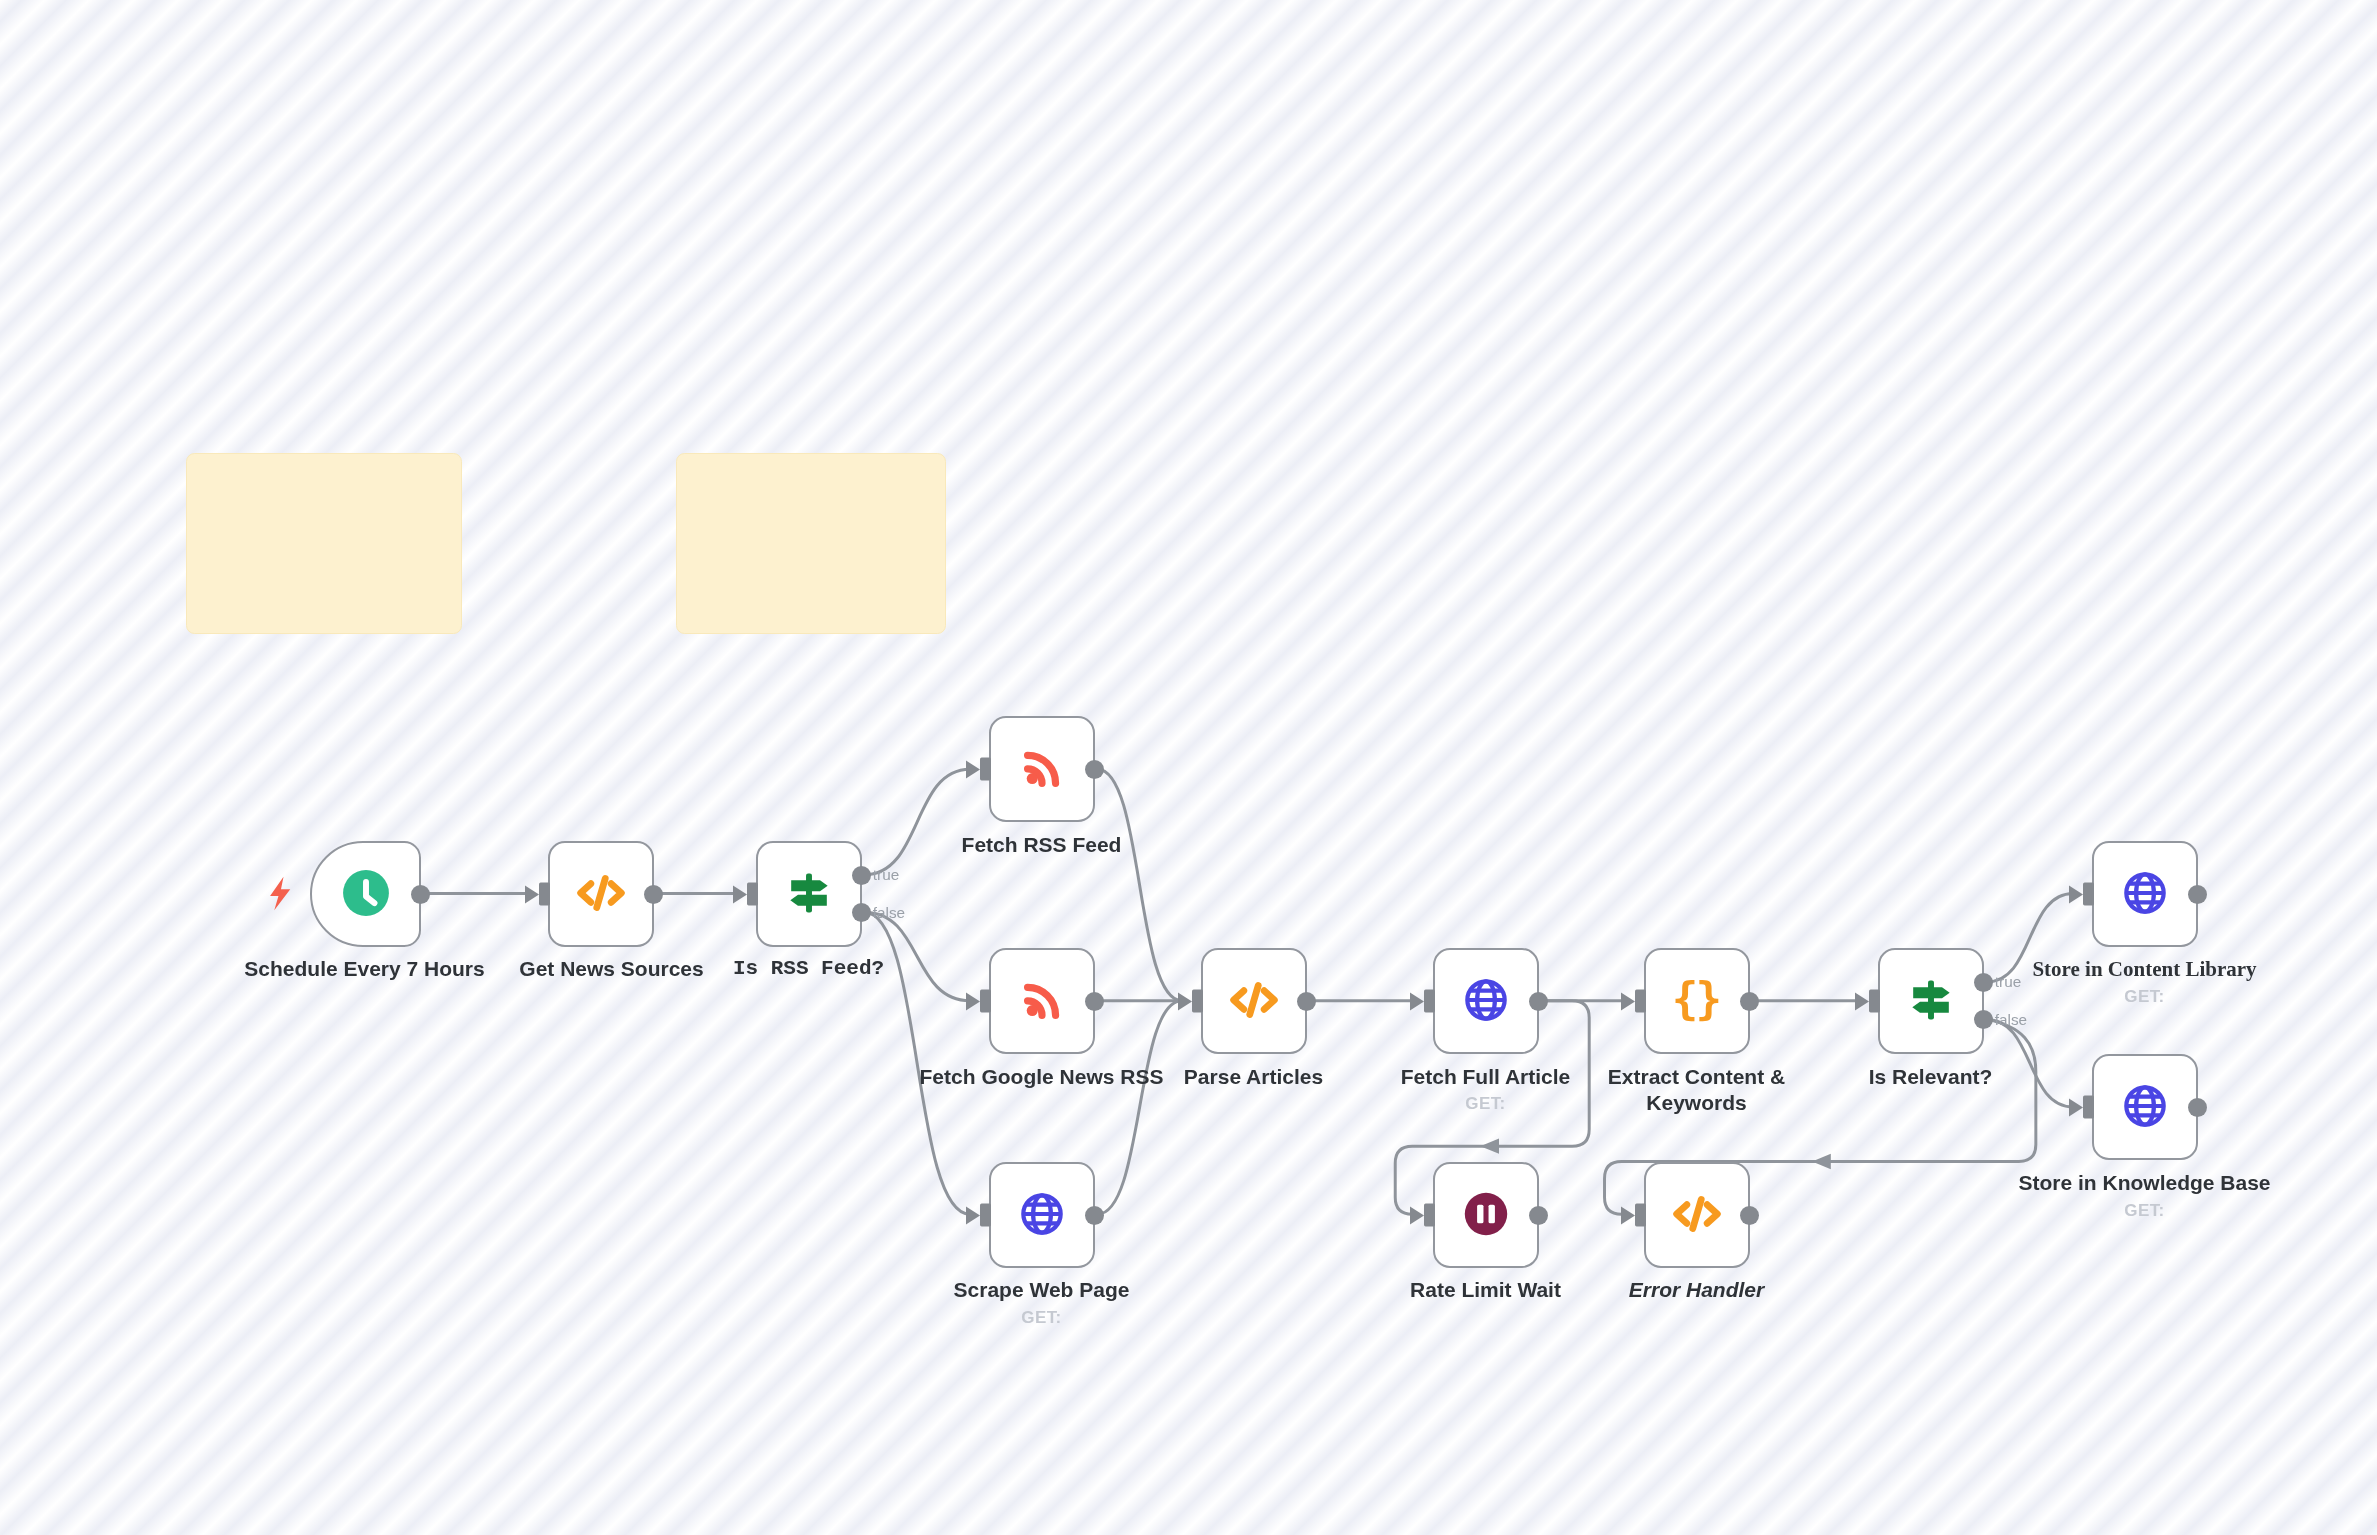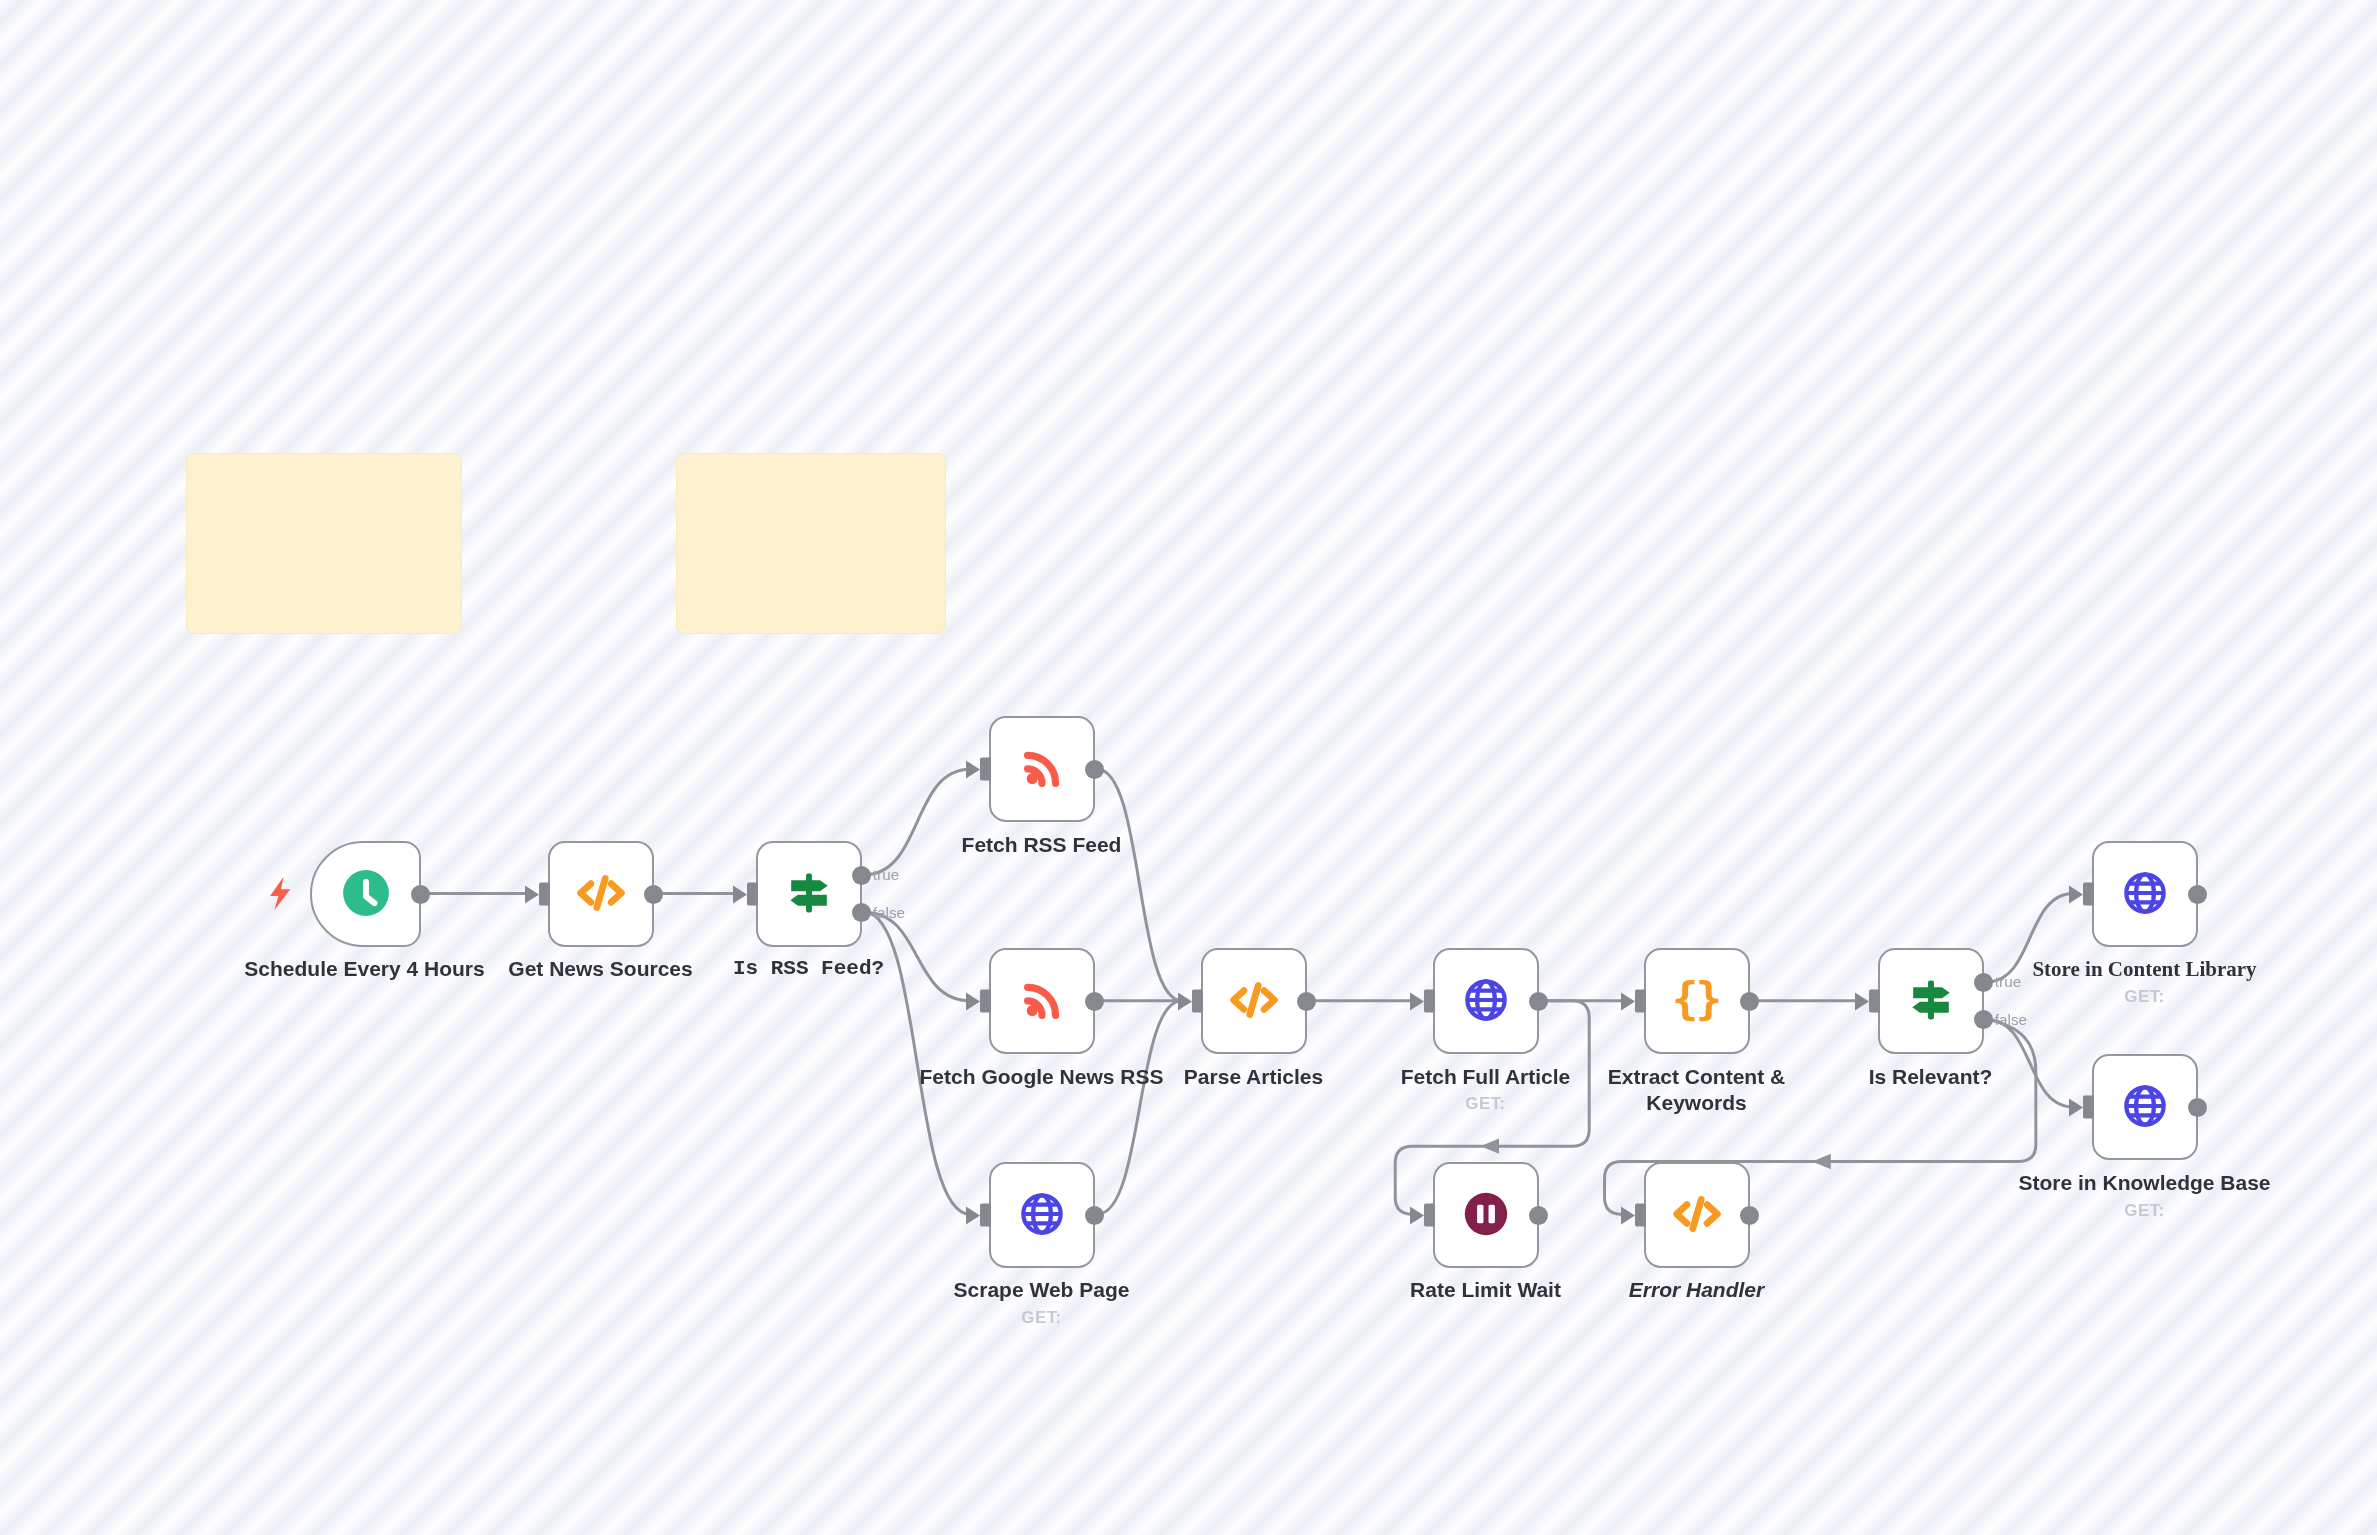--- a/index.html
+++ b/index.html
@@ -79,36 +79,36 @@
       <path d="M 2335 1198 C 2377 1206, 2393 1226, 2393 1260 L 2393 1345 Q 2393 1365 2373 1365 L 1906 1365 Q 1886 1365 1886 1385 L 1886 1407 Q 1886 1427 1906 1427 L 1910 1427" fill="none" stroke="#8f949b" stroke-width="3.5"></path>
       <polygon points="2130,1365 2152,1356 2152,1374" fill="#8f949b"></polygon>
     </svg>
     <div class="node trigger" style="left: 310px; top: 841px;">
       <span><svg width="56" height="56" viewBox="-33 -33 66 66" xmlns="http://www.w3.org/2000/svg">
           <circle r="27" fill="#2dbd8c"></circle>
           <path d="M 0,-13 L 0,4 L 10,12" stroke="#ffffff" stroke-width="7" fill="none" stroke-linecap="round" stroke-linejoin="round"></path>
         </svg></span>
       <div class="out-dot" style="top: calc(50% - 9.4px);"></div>
     </div>
-    <div class="node-label" style="left: 203px; top: 956px;">Schedule Every 4 Hours</div>
+    <div class="node-label" style="left: 203px; top: 956px;">Schedule Every 7 Hours</div>
     <div class="node" style="left: 548px; top: 841px;">
       <span><svg width="56" height="56" viewBox="-33 -33 66 66" xmlns="http://www.w3.org/2000/svg">
           <g stroke="#f79a1f" stroke-width="8" fill="none" stroke-linecap="round" stroke-linejoin="round">
             <path d="M-12,-11 L-24,0 L-12,11"></path>
             <path d="M12,-11 L24,0 L12,11"></path>
             <path d="M5,-17 L-5,17"></path>
           </g>
         </svg></span>
       <div class="in-conn">
         <span class="in-arrow"></span>
         <span class="in-tab"></span>
       </div>
       <div class="out-dot" style="top: calc(50% - 9.4px);"></div>
     </div>
-    <div class="node-label" style="left: 439px; top: 956px;">Get News Sources</div>
+    <div class="node-label" style="left: 439px; top: 956px; padding-left: 11px;">Get News Sources</div>
     <div class="node" style="left: 756px; top: 841px;">
       <span><svg width="56" height="56" viewBox="-33 -33 66 66" xmlns="http://www.w3.org/2000/svg">
           <g fill="#17893f">
             <rect x="-3.5" y="-23" width="7" height="46" rx="2.5"></rect>
             <polygon points="-21,-15 13,-15 22,-8.5 13,-2 -21,-2"></polygon>
             <polygon points="21,2 -13,2 -22,8.5 -13,15 21,15"></polygon>
           </g>
         </svg></span>
       <div class="in-conn">
         <span class="in-arrow"></span>

